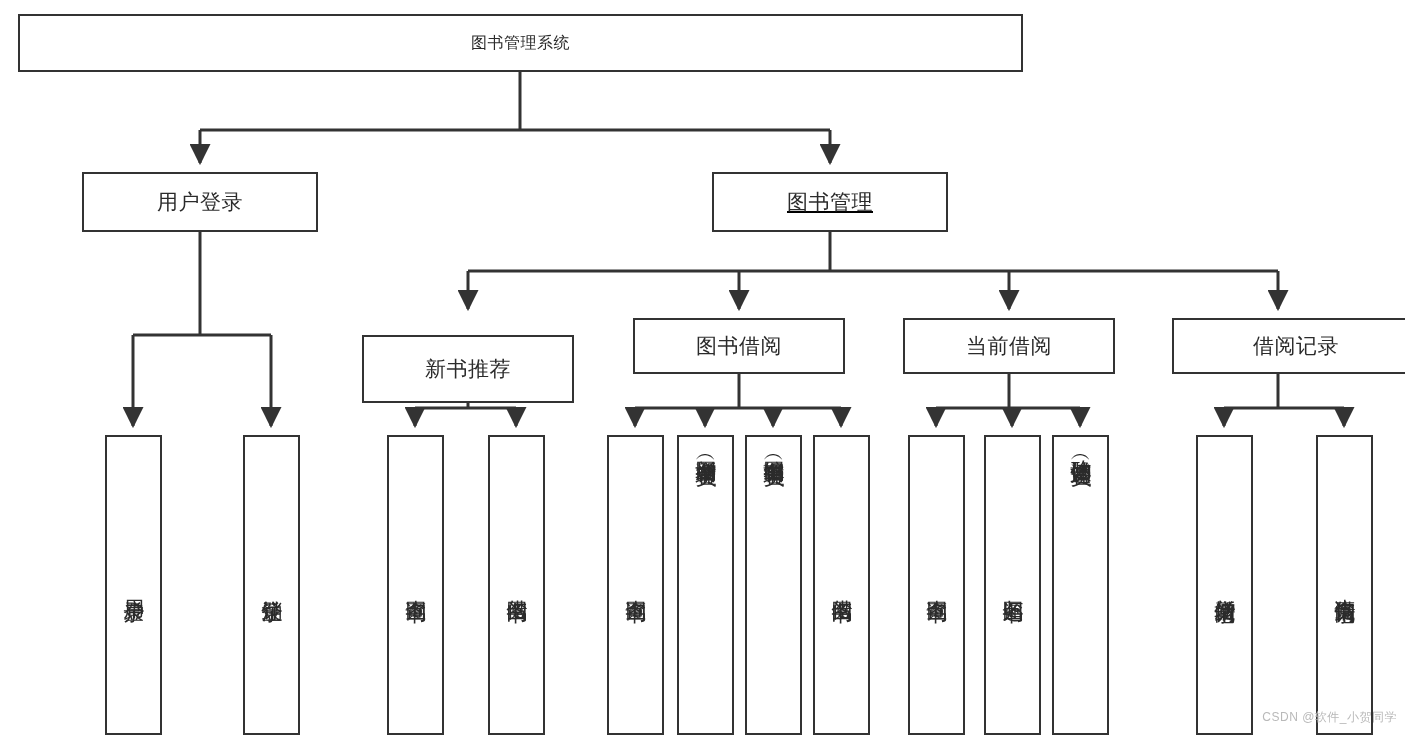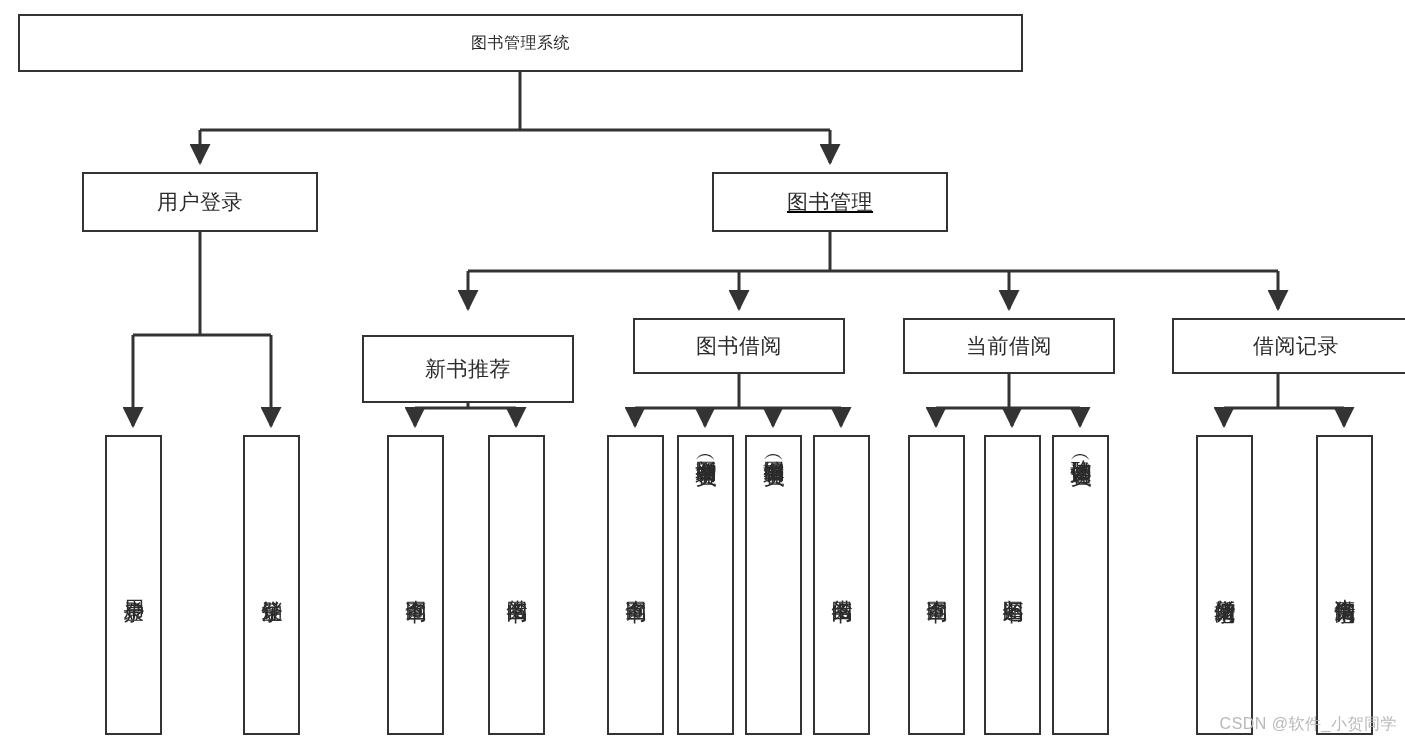--- a/index.html
+++ b/index.html
@@ -62,22 +62,22 @@
     color: #2b2b2b;
     writing-mode: vertical-rl;
     text-orientation: upright;
     line-height: 1.18;
     letter-spacing: 1px;
     white-space: nowrap;
   }
   #watermark {
     position: absolute;
     right: 8px;
-    bottom: 12px;
-    font-size: 16px;
+    bottom: 21px;
+    font-size: 12px;
     color: #b9b9b9;
     white-space: nowrap;
     letter-spacing: 0.5px;
   }
 </style>
 </head>
 <body>
 
 <div id="canvas">
 

